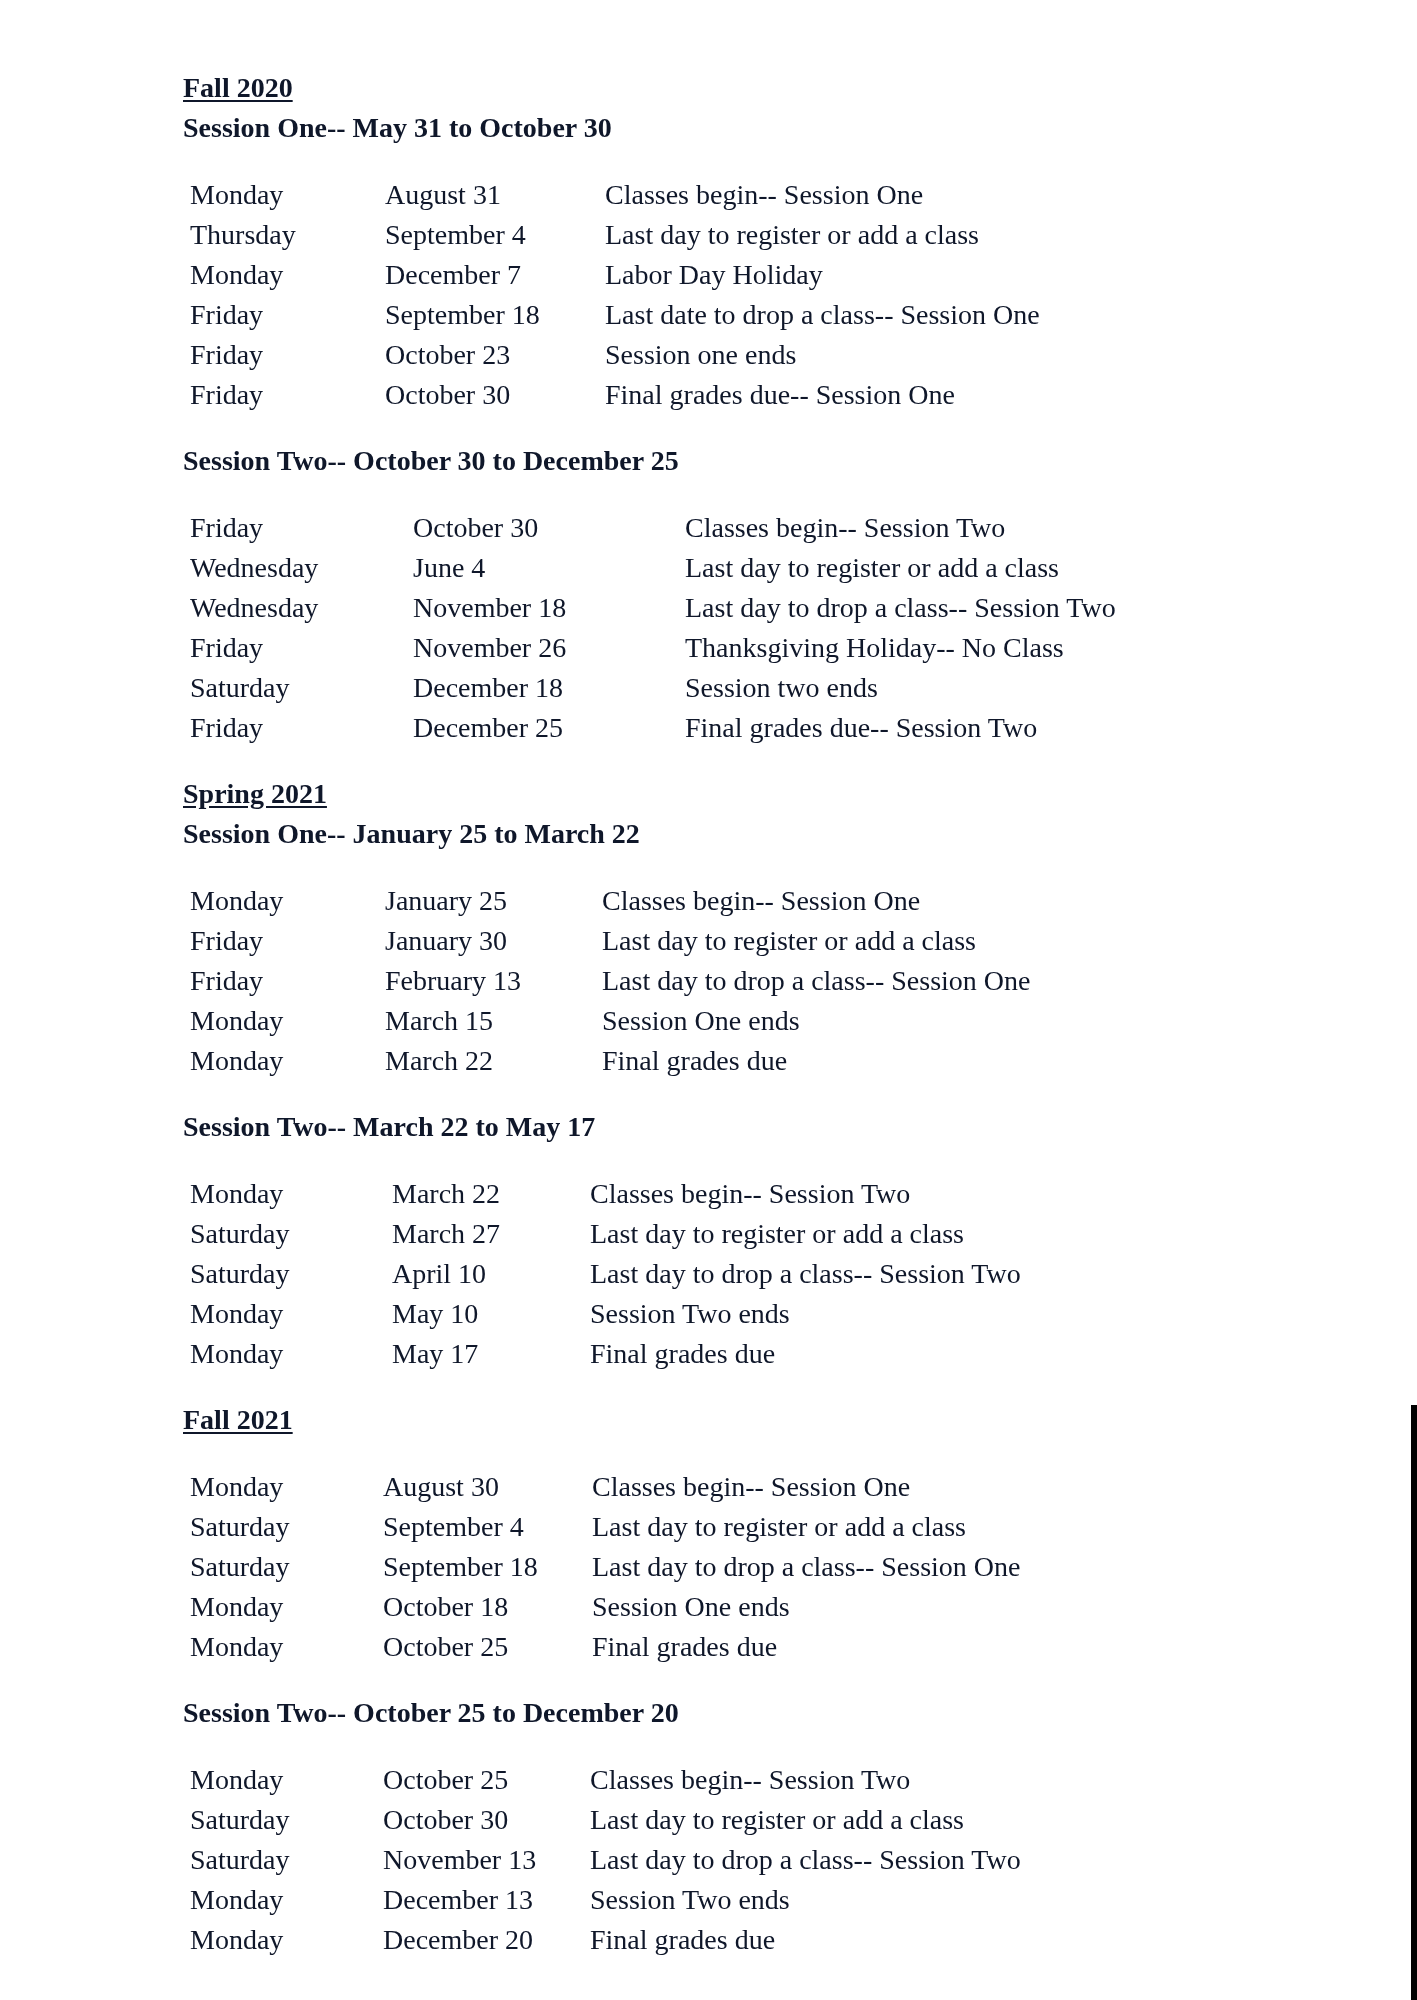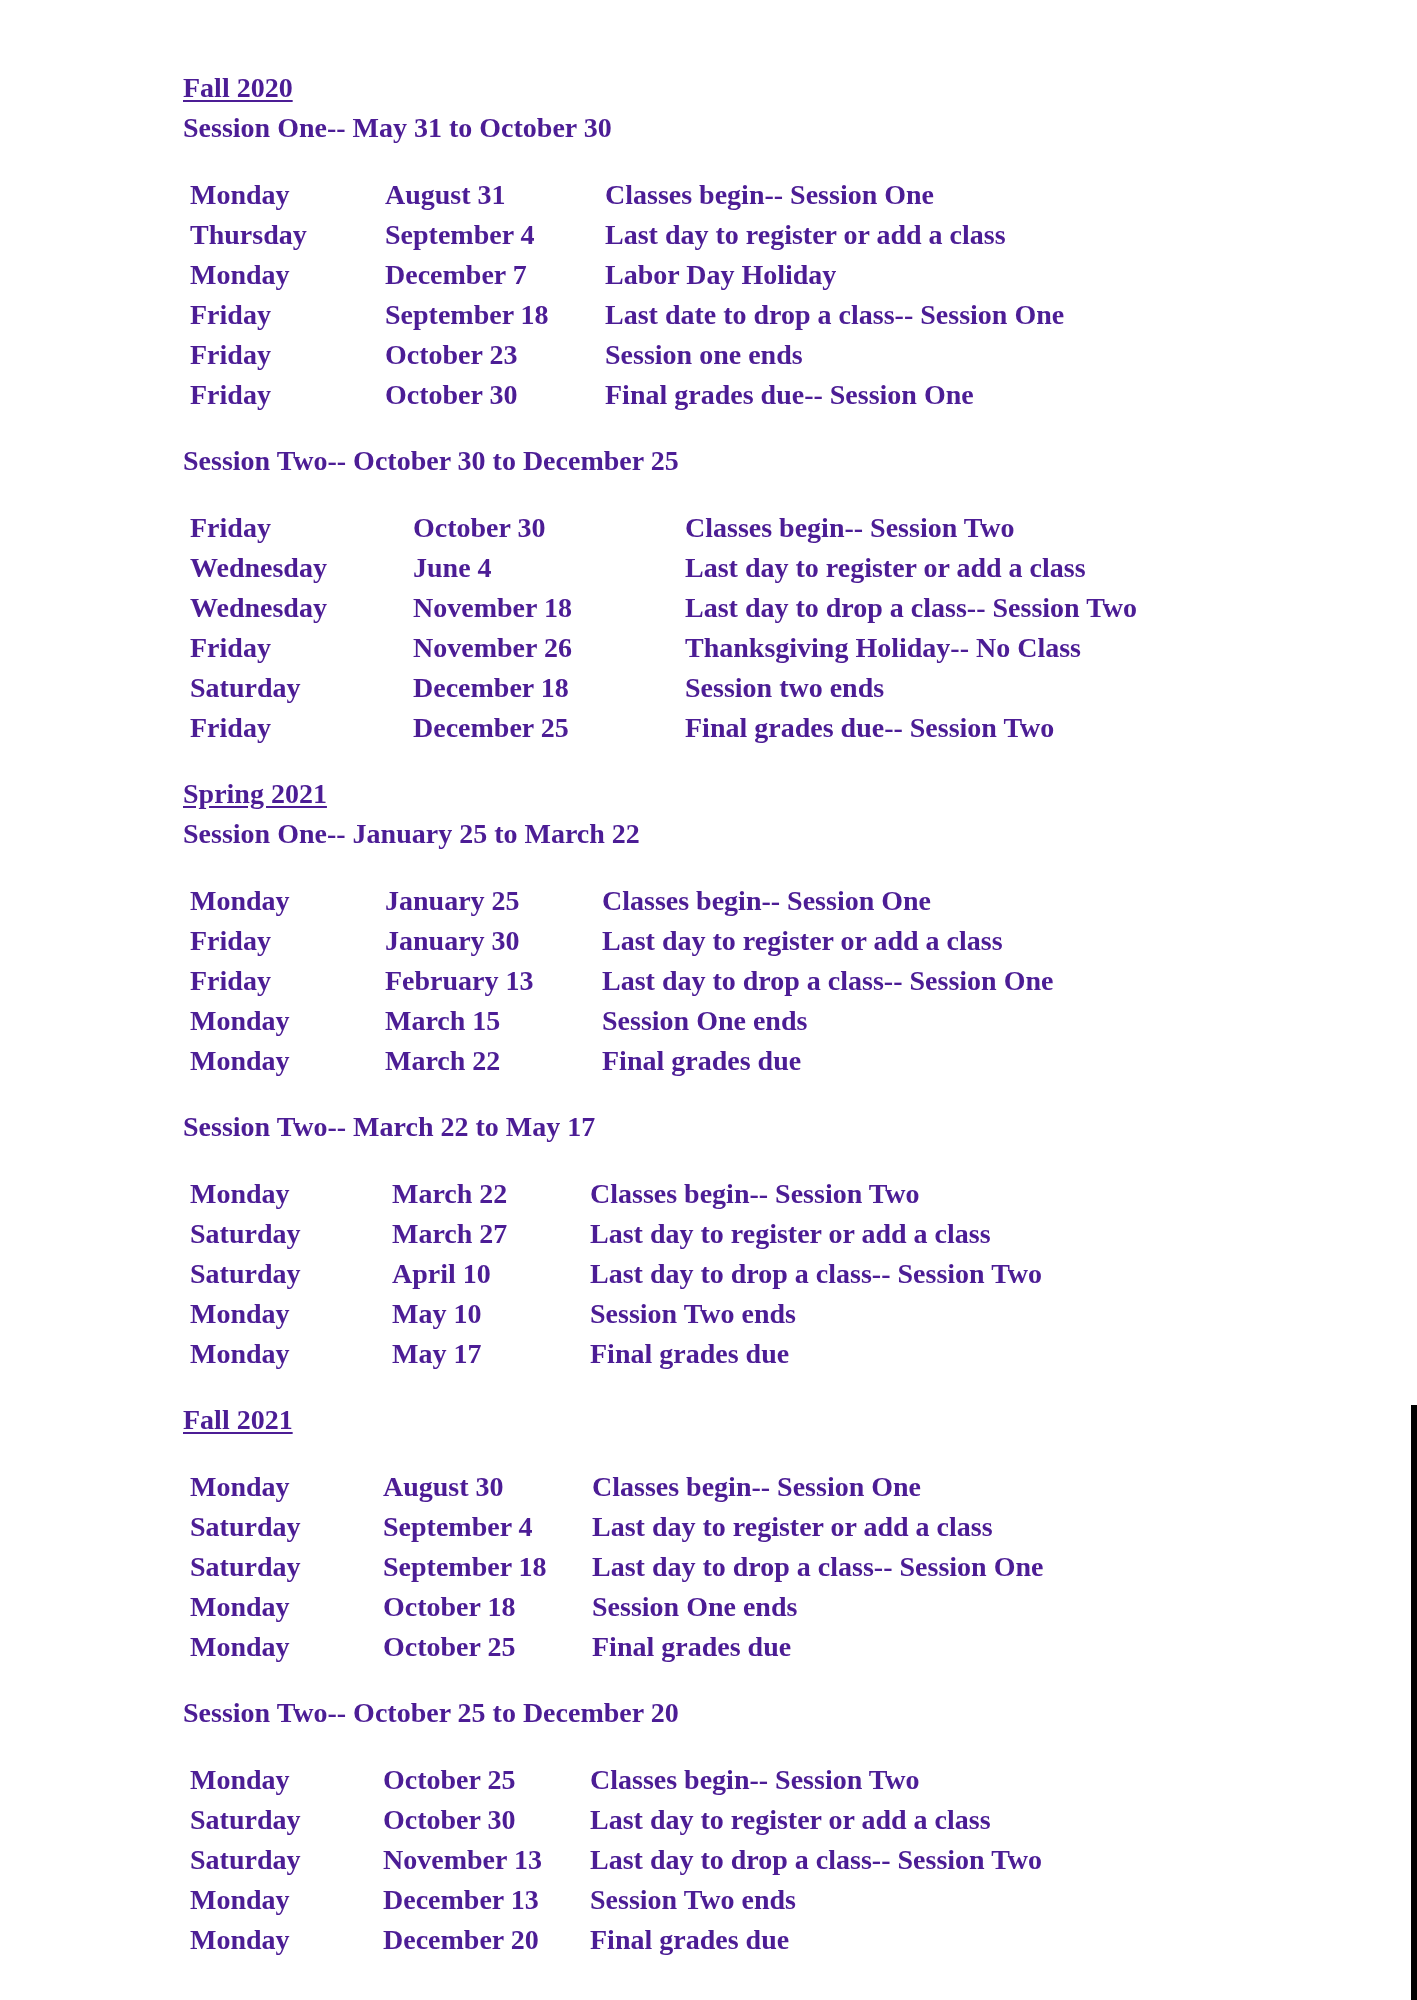--- a/index.html
+++ b/index.html
@@ -5,21 +5,21 @@
   html, body { margin: 0; padding: 0; }
   body {
     width: 1417px; height: 2000px;
     background: #ffffff;
   }
   .page {
     position: relative;
     width: 1417px; height: 2000px;
     overflow: hidden;
     background: #ffffff;
-    color: #4c1d95;
+    color: #0f172a;
     font-family: "Liberation Serif", "DejaVu Serif", serif;
   }
   .content {
     position: absolute;
     top: 68px; left: 183px; right: 30px;
   }
   .term-title {
     font-size: 28px;
     font-weight: bold;
     line-height: 40px;
@@ -33,21 +33,20 @@
   }
   .cal-table {
     margin: 27px 0 26px 7px;
   }
   .cal-row {
     display: grid;
     grid-template-columns: var(--c1, 195px) var(--c2, 220px) 1fr;
     font-size: 28px;
     line-height: 40px;
     white-space: nowrap;
-    font-weight: bold;
   }
   .scrollbar-thumb {
     position: absolute;
     right: 0;
     top: 1405px;
     width: 6px;
     height: 595px;
   }
 </style>
 </head>

